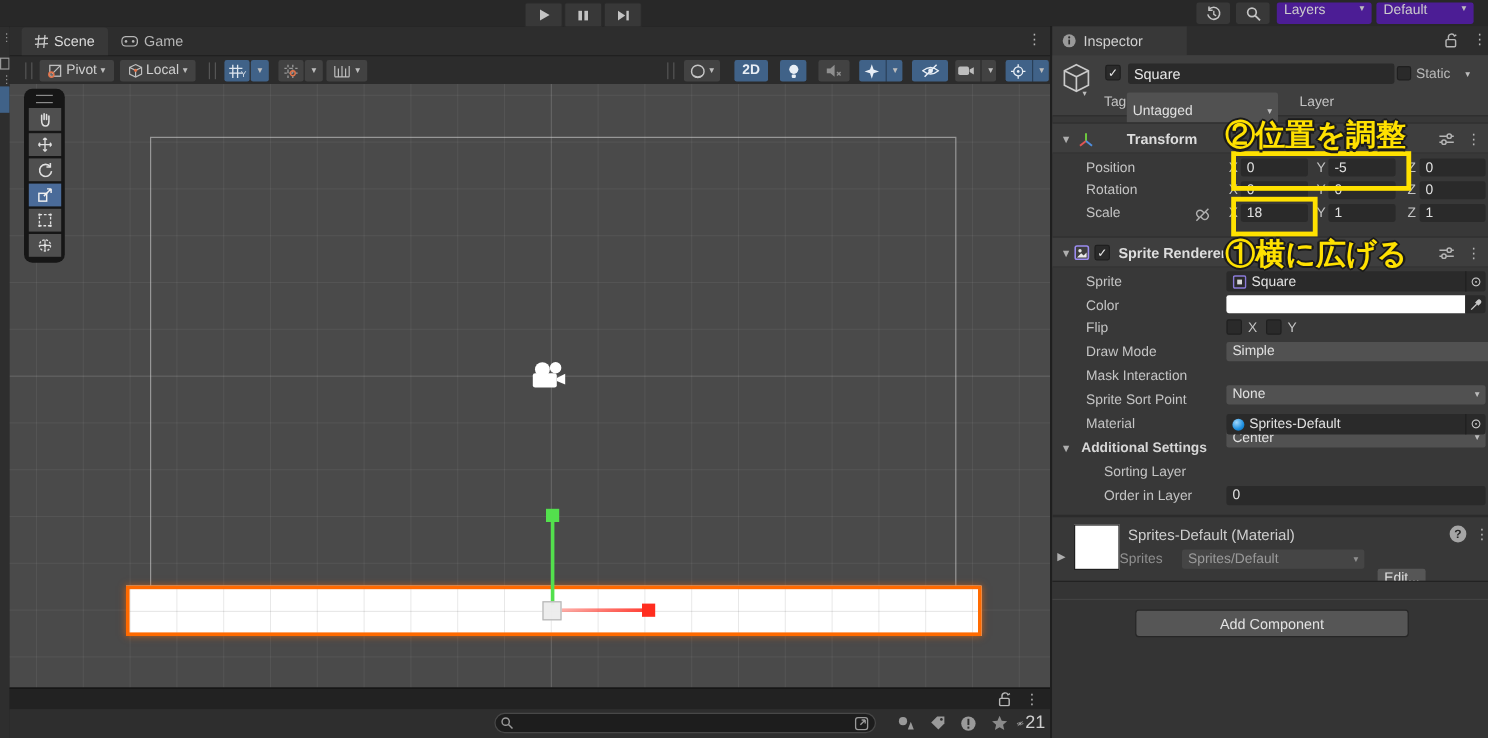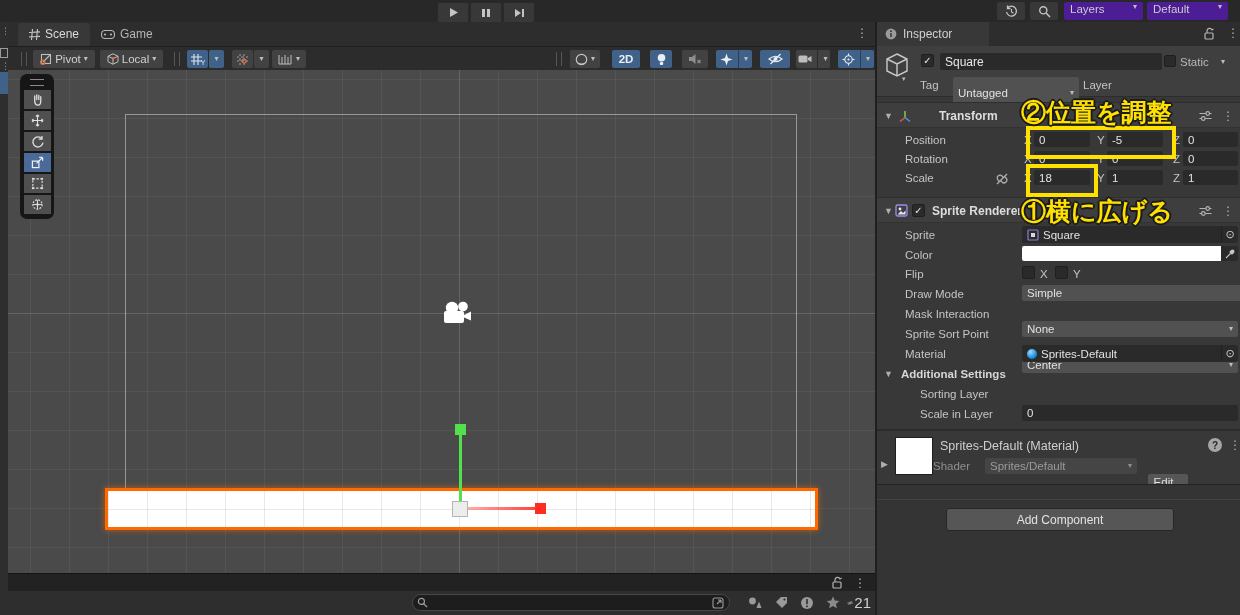--- a/index.html
+++ b/index.html
@@ -432,21 +432,21 @@
         <span>✓</span>
       </div>
       <div class="ufield abs" style="left:63px;top:7px;width:222px;height:17px">
         <input value="Square" style="">
       </div>
       <div class="ucb abs" style="left:287px;top:9px;width:12px;height:12px"></div>
       <span class="lbl" style="left:303px;top:10px;color:#b9b9b9">Static</span>
       <span class="caret abs" style="left:344px;top:12px">▾</span>
 
       <span class="lbl" style="left:43px;top:33px">Tag</span>
-      <div class="udd abs" style="left:76px;top:31px;width:126px;height:32px">
+      <div class="udd abs" style="left:62px;top:31px;width:126px;height:32px">
         <span>Untagged</span>
         <span class="caret">▾</span>
       </div>
       <span class="lbl" style="left:206px;top:33px">Layer</span>
       <div class="udd abs" style="left:241px;top:31px;width:115px;height:16px">
         <span>Default</span>
         <span class="caret">▾</span>
       </div>
     </div>
 
@@ -597,34 +597,34 @@
 
     <span class="fold" style="left:7px;top:324px">▼</span>
     <span class="lbl" style="left:24px;top:322px;font-weight:bold;color:#d6d6d6">Additional Settings</span>
 
     <span class="lbl" style="left:43px;top:342px">Sorting Layer</span>
     <div class="udd abs" style="left:145px;top:339px;width:216px;height:16px">
       <span>Default</span>
       <span class="caret">▾</span>
     </div>
 
-    <span class="lbl" style="left:43px;top:362px">Scale in Layer</span>
+    <span class="lbl" style="left:43px;top:362px">Order in Layer</span>
     <div class="ufield abs" style="left:145px;top:359px;width:216px;height:16px">
       <span>0</span>
     </div>
 
     <div class="matblock">
       <div class="abs" style="left:18px;top:6px;width:36px;height:36px;background:#fff;border:1px solid #1f1f1f"></div>
       <span class="lbl" style="left:63px;top:8px;font-size:12.5px;color:#cfcfcf">Sprites-Default (Material)</span>
       <div class="helpdot abs" style="left:331px;top:7px">
           <span>?</span>
         </div>
       <span class="kebab abs" style="left:352px;top:8px">⋮</span>
       <span class="fold" style="left:4px;top:29px">▶</span>
-      <span class="lbl" style="left:56px;top:29px;color:#8f8f8f">Shader</span>
+      <span class="lbl" style="left:56px;top:29px;color:#8f8f8f">Sprites</span>
       <div class="udd abs" style="left:108px;top:27px;width:152px;height:16px;background:#454545;color:#9a9a9a">
         <span>Sprites/Default</span>
         <span class="caret" style="color:#8f8f8f">▾</span>
       </div>
       <div class="udd abs" style="left:271px;top:27px;width:40px;height:16px;background:#565656;justify-content:flex-end">
         <span>Edit...</span>
       </div>
       <div class="udd abs" style="left:316px;top:27px;width:40px;height:16px;background:#565656;gap:3px;justify-content:center">
         <svg width="10" height="9" viewBox="0 0 10 9">
             <path d="M0 1.5 H10 M0 4.5 H10 M0 7.5 H7" stroke="#c8c8c8" stroke-width="1.2"></path>

